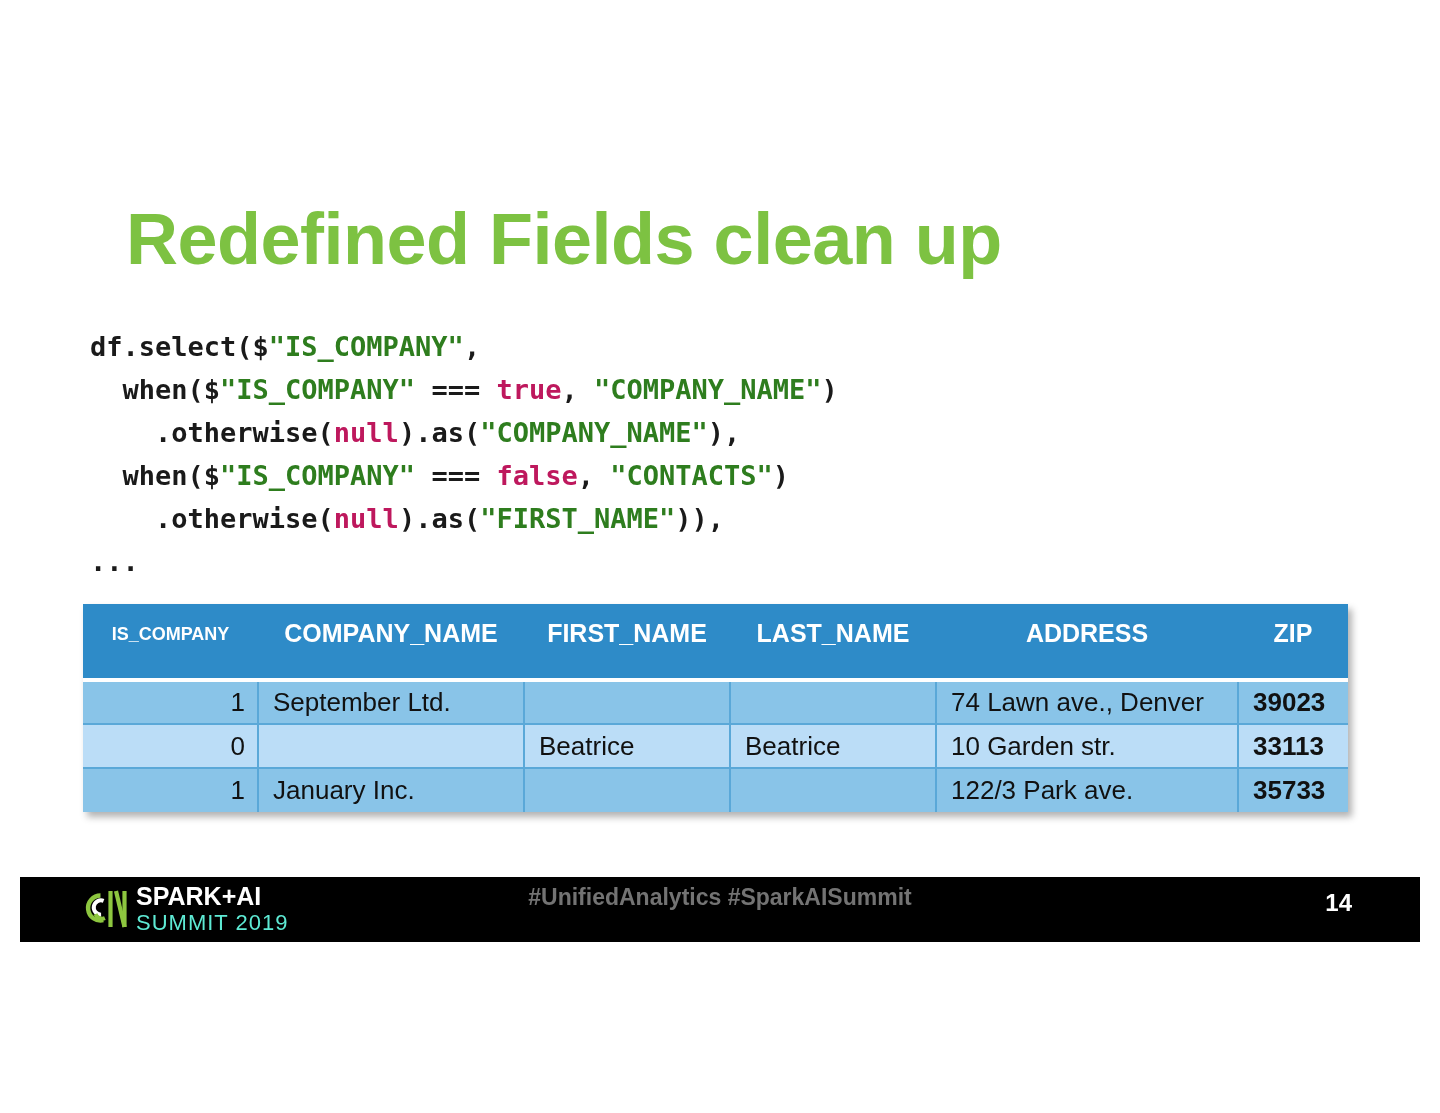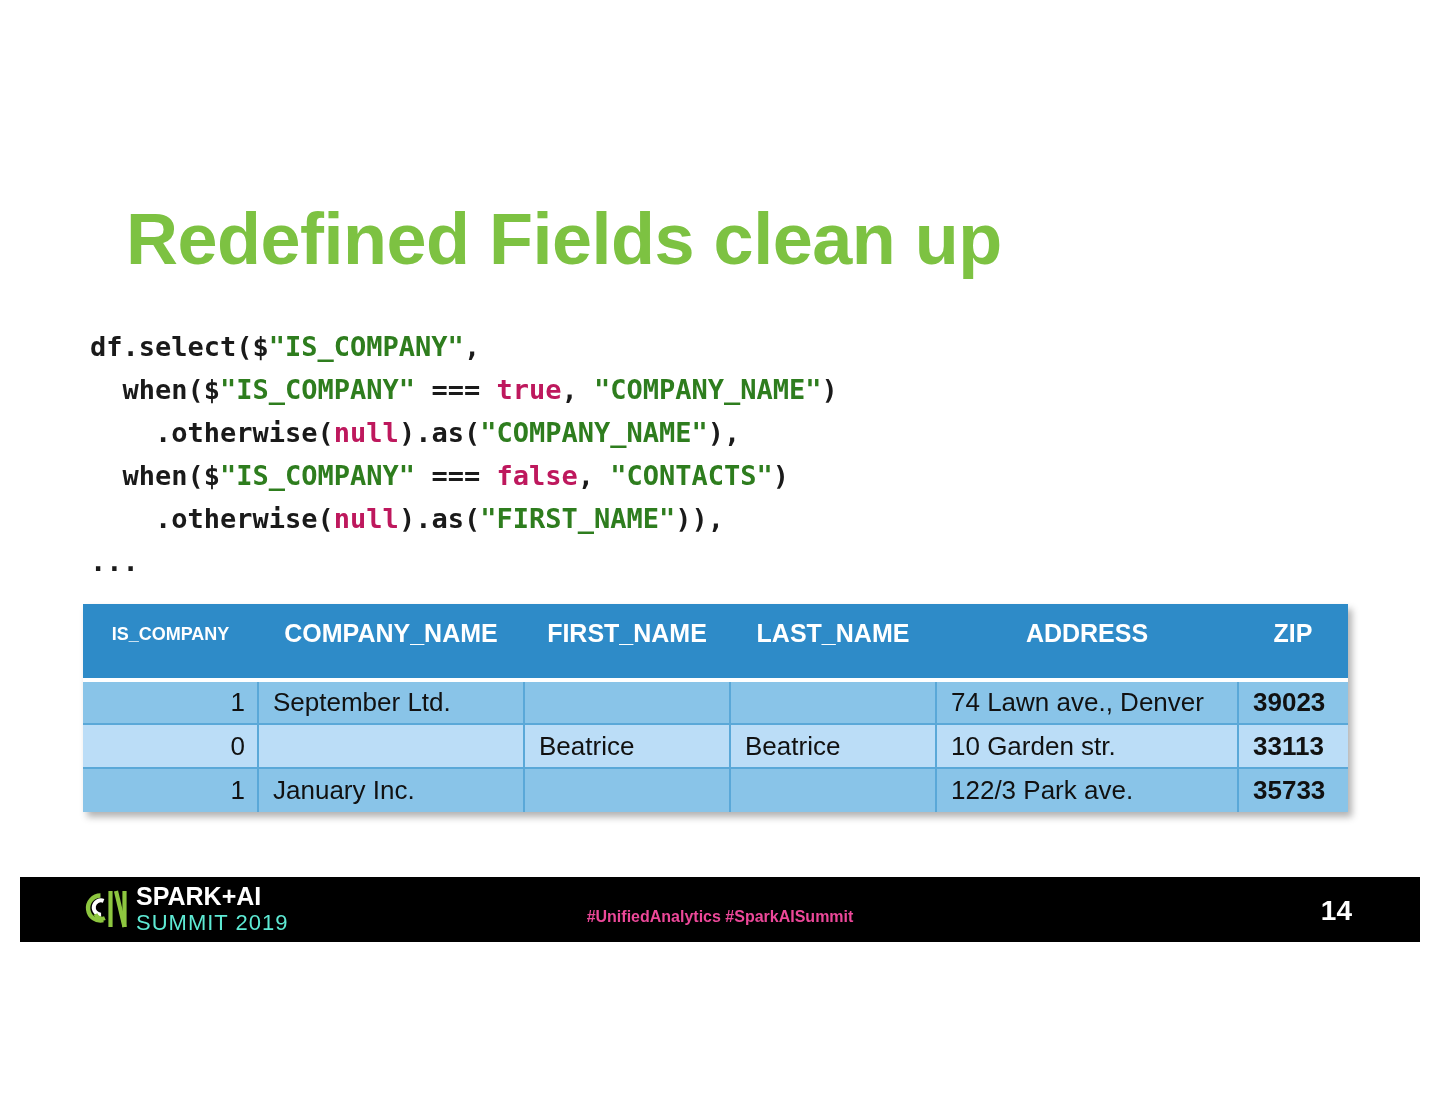--- a/index.html
+++ b/index.html
@@ -139,32 +139,32 @@
     color: #5eead4;
     font-size: 22px;
     font-weight: normal;
     letter-spacing: 1px;
     margin-top: 3px;
   }
   #footer-hashtags {
     position: absolute;
     left: 0;
     right: 0;
-    top: 31px;
+    top: 7px;
     text-align: center;
-    color: #ec4899;
-    font-size: 16px;
+    color: #737373;
+    font-size: 23px;
     font-weight: bold;
   }
   #footer-page {
     position: absolute;
     right: 68px;
-    top: 18px;
+    top: 12px;
     color: #ffffff;
-    font-size: 28px;
+    font-size: 24px;
     font-weight: bold;
   }
 </style>
 </head>
 <body>
 
 <div id="slide-title">Redefined Fields clean up</div>
 
 <div id="code-block"><span class="ln"><span class="tok-pl">df.select($</span><span class="tok-str">"IS_COMPANY"</span><span class="tok-pl">,</span></span><span class="ln"><span class="tok-pl">  when($</span><span class="tok-str">"IS_COMPANY"</span><span class="tok-pl"> === </span><span class="tok-kw">true</span><span class="tok-pl">, </span><span class="tok-str">"COMPANY_NAME"</span><span class="tok-pl">)</span></span><span class="ln"><span class="tok-pl">    .otherwise(</span><span class="tok-kw">null</span><span class="tok-pl">).as(</span><span class="tok-str">"COMPANY_NAME"</span><span class="tok-pl">),</span></span><span class="ln"><span class="tok-pl">  when($</span><span class="tok-str">"IS_COMPANY"</span><span class="tok-pl"> === </span><span class="tok-kw">false</span><span class="tok-pl">, </span><span class="tok-str">"CONTACTS"</span><span class="tok-pl">)</span></span><span class="ln"><span class="tok-pl">    .otherwise(</span><span class="tok-kw">null</span><span class="tok-pl">).as(</span><span class="tok-str">"FIRST_NAME"</span><span class="tok-pl">)),</span></span><span class="ln"><span class="tok-pl">...</span></span></div>
 

